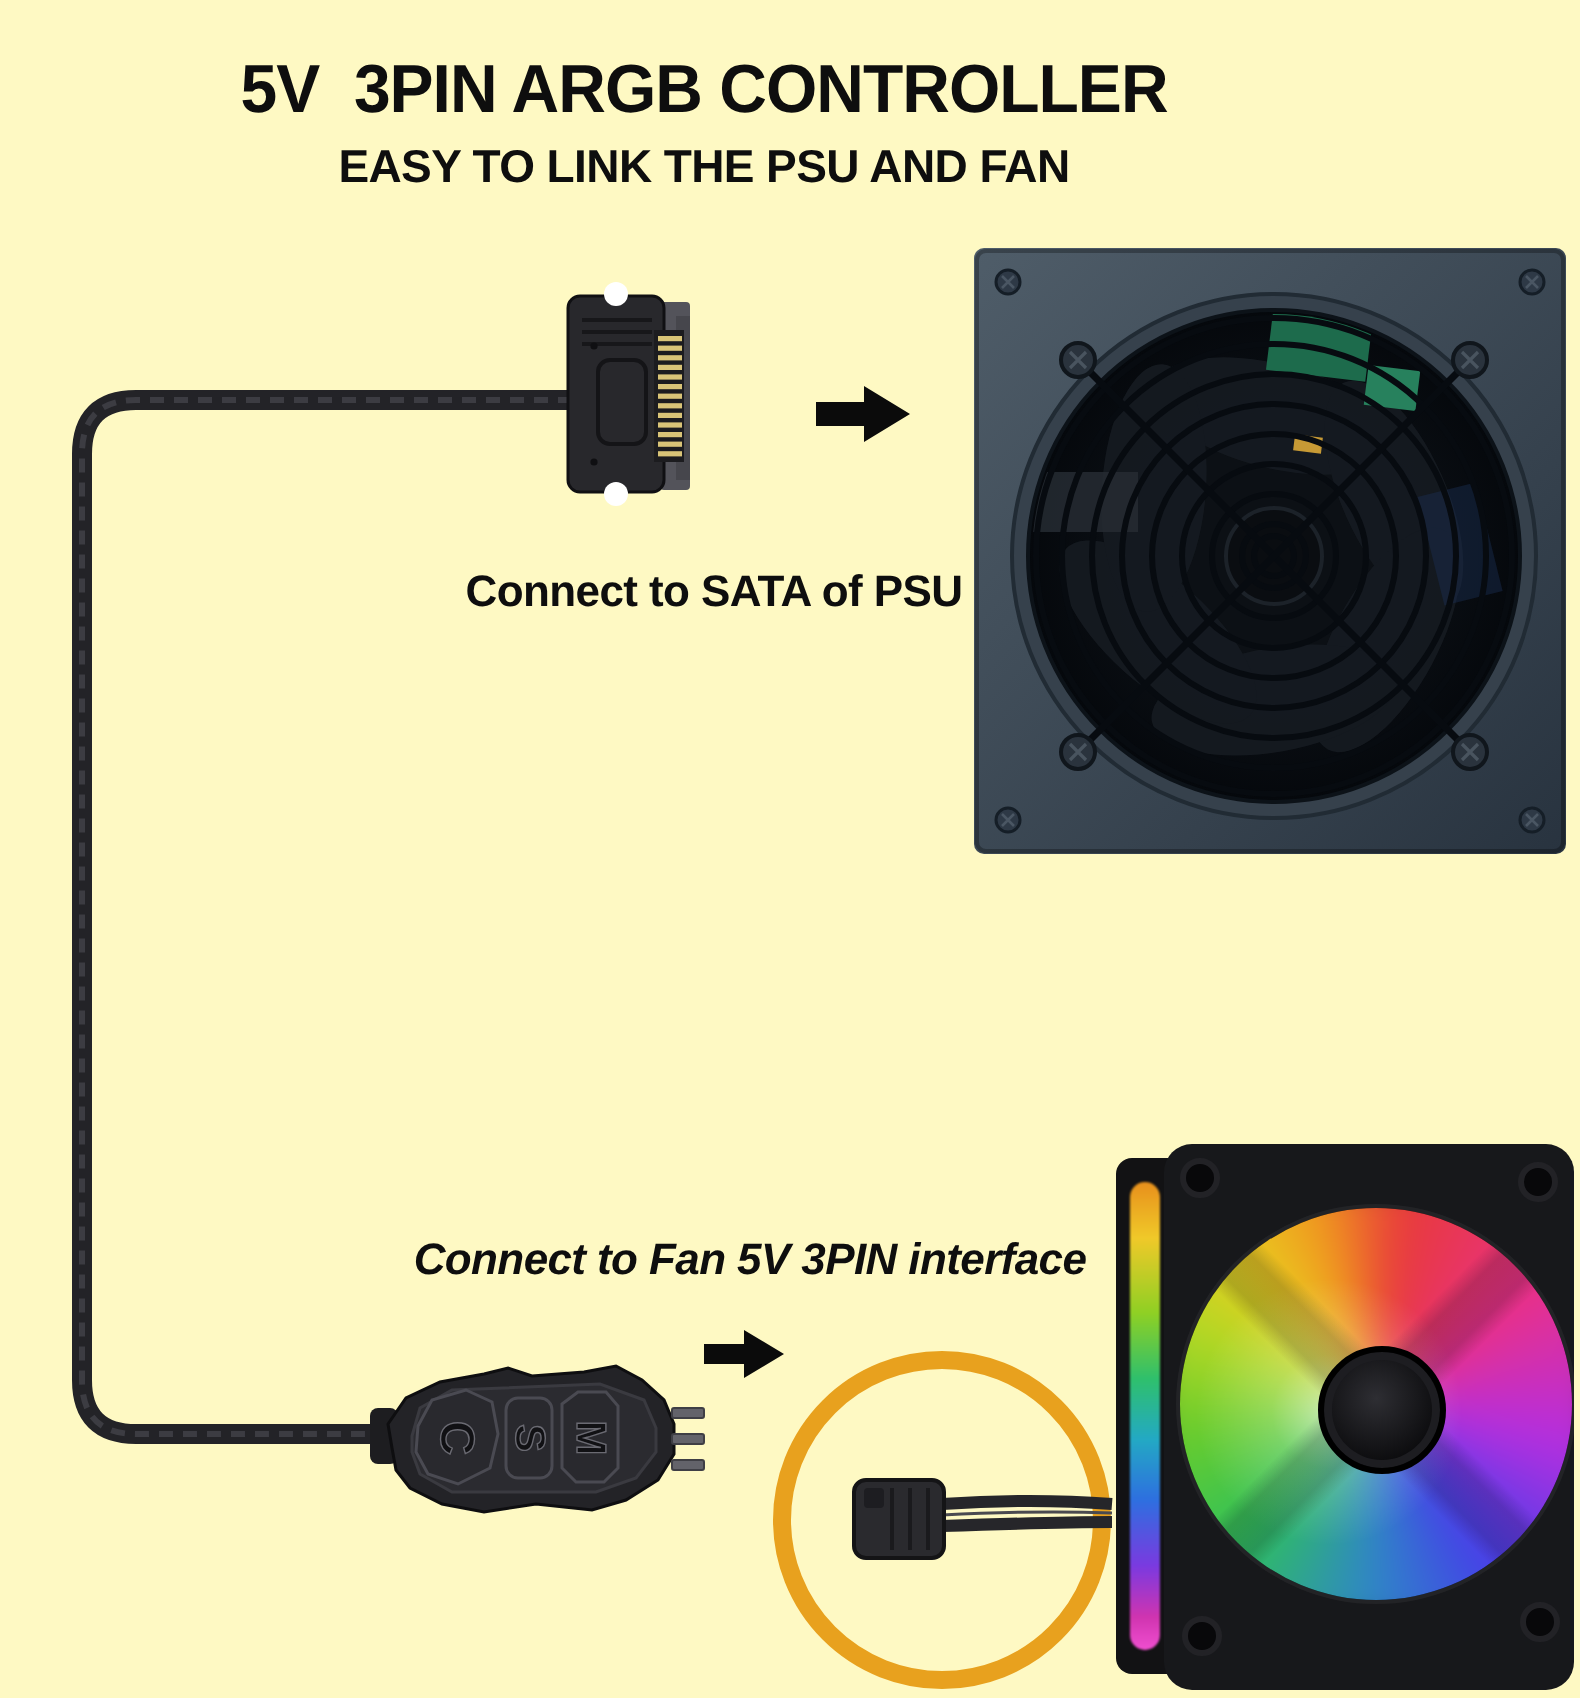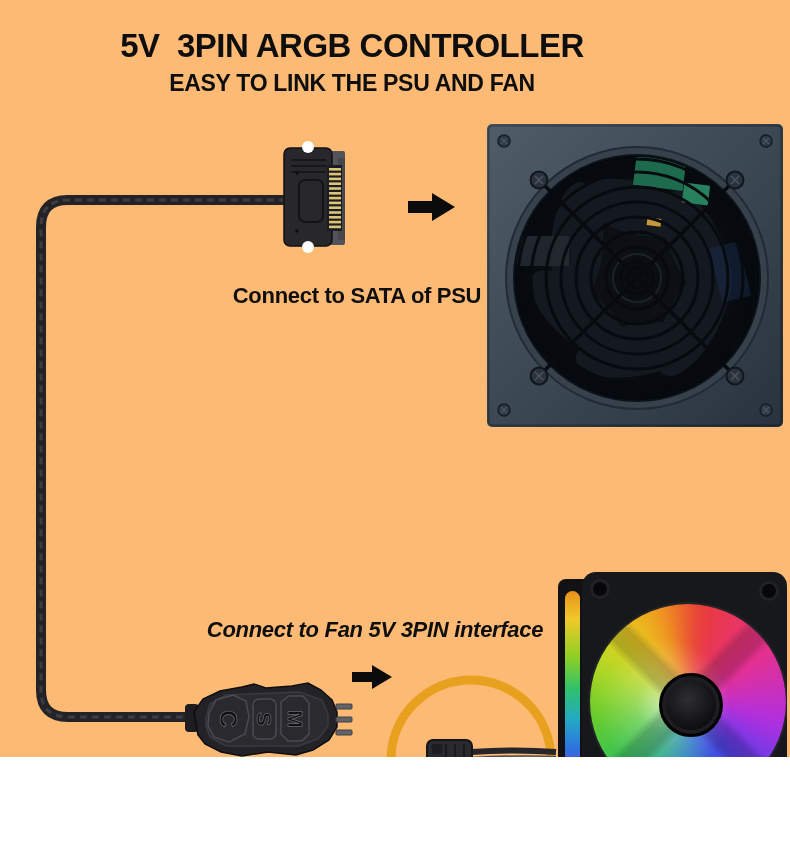--- a/index.html
+++ b/index.html
@@ -1,17 +1,17 @@
 <!DOCTYPE html>
 <html><head>
 <meta charset="utf-8">
 <style>
   html,body{margin:0;padding:0;background:#ffffff;}
   #stage{
-    position:relative;width:790px;height:757px;overflow:hidden;background:#fdba74;
+    position:relative;width:790px;height:849px;overflow:hidden;background:#fef9c3;
     font-family:"Liberation Sans", sans-serif;color:#0e0e0e;
   }
   .abs{position:absolute;}
   
   .title{
     left:0;top:26px;width:704px;text-align:center;
     font-size:34px;font-weight:700;letter-spacing:-0.5px;white-space:pre;
     transform:scaleX(0.97);transform-origin:center;
   }
   .subtitle{

